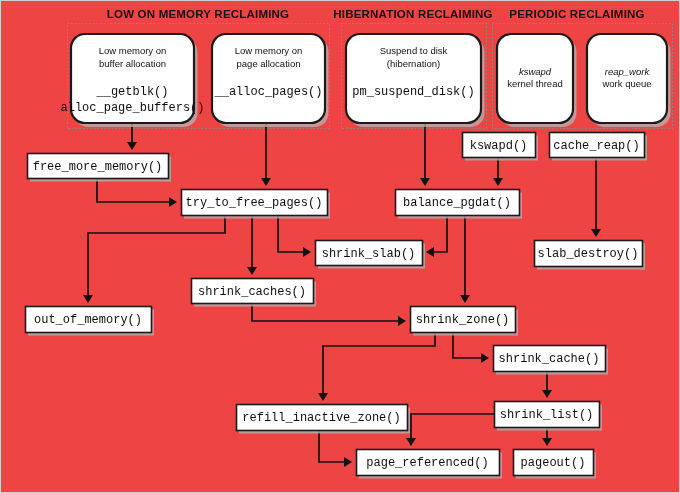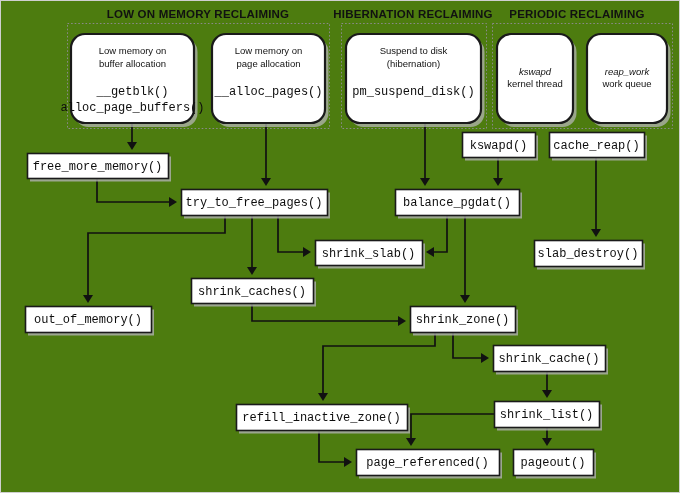--- a/index.html
+++ b/index.html
@@ -4,21 +4,21 @@
 <title>Memory Reclaiming Flow Diagram</title>
 <style>
   html,body{margin:0;padding:0;background:#ffffff;}
   body{
     width:680px;height:493px;overflow:hidden;
     font-family:"Liberation Sans", sans-serif;
     -webkit-font-smoothing:antialiased;
   }
   #diagram-root{
     position:relative;width:680px;height:493px;
-    background:#4d7c0f;
+    background:#ef4444;
     box-sizing:border-box;
     border:1px solid #cfcfcf;
   }
   svg#diagram{display:block;width:680px;height:493px;}
 
   
   .sec-title{
     font-family:"Liberation Sans", sans-serif;
     font-size:11.5px;
     font-weight:bold;

